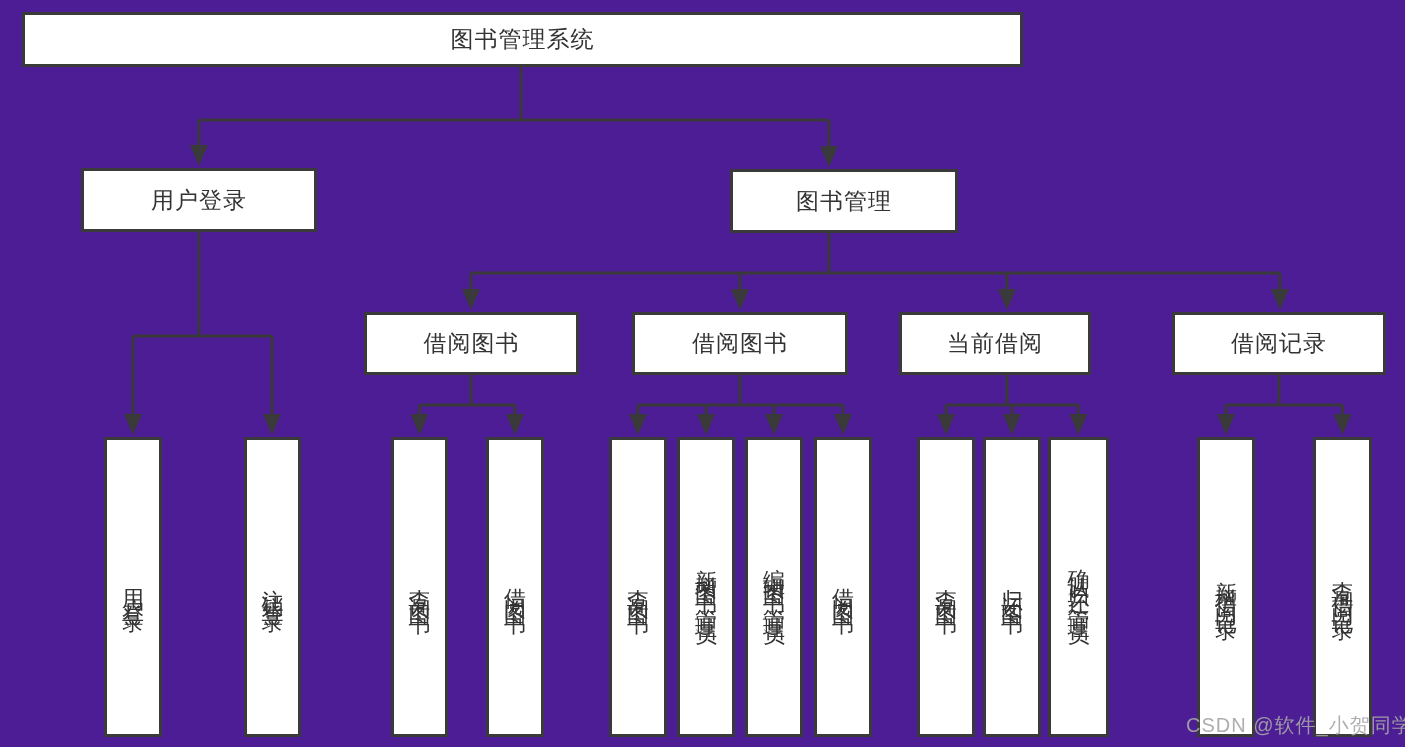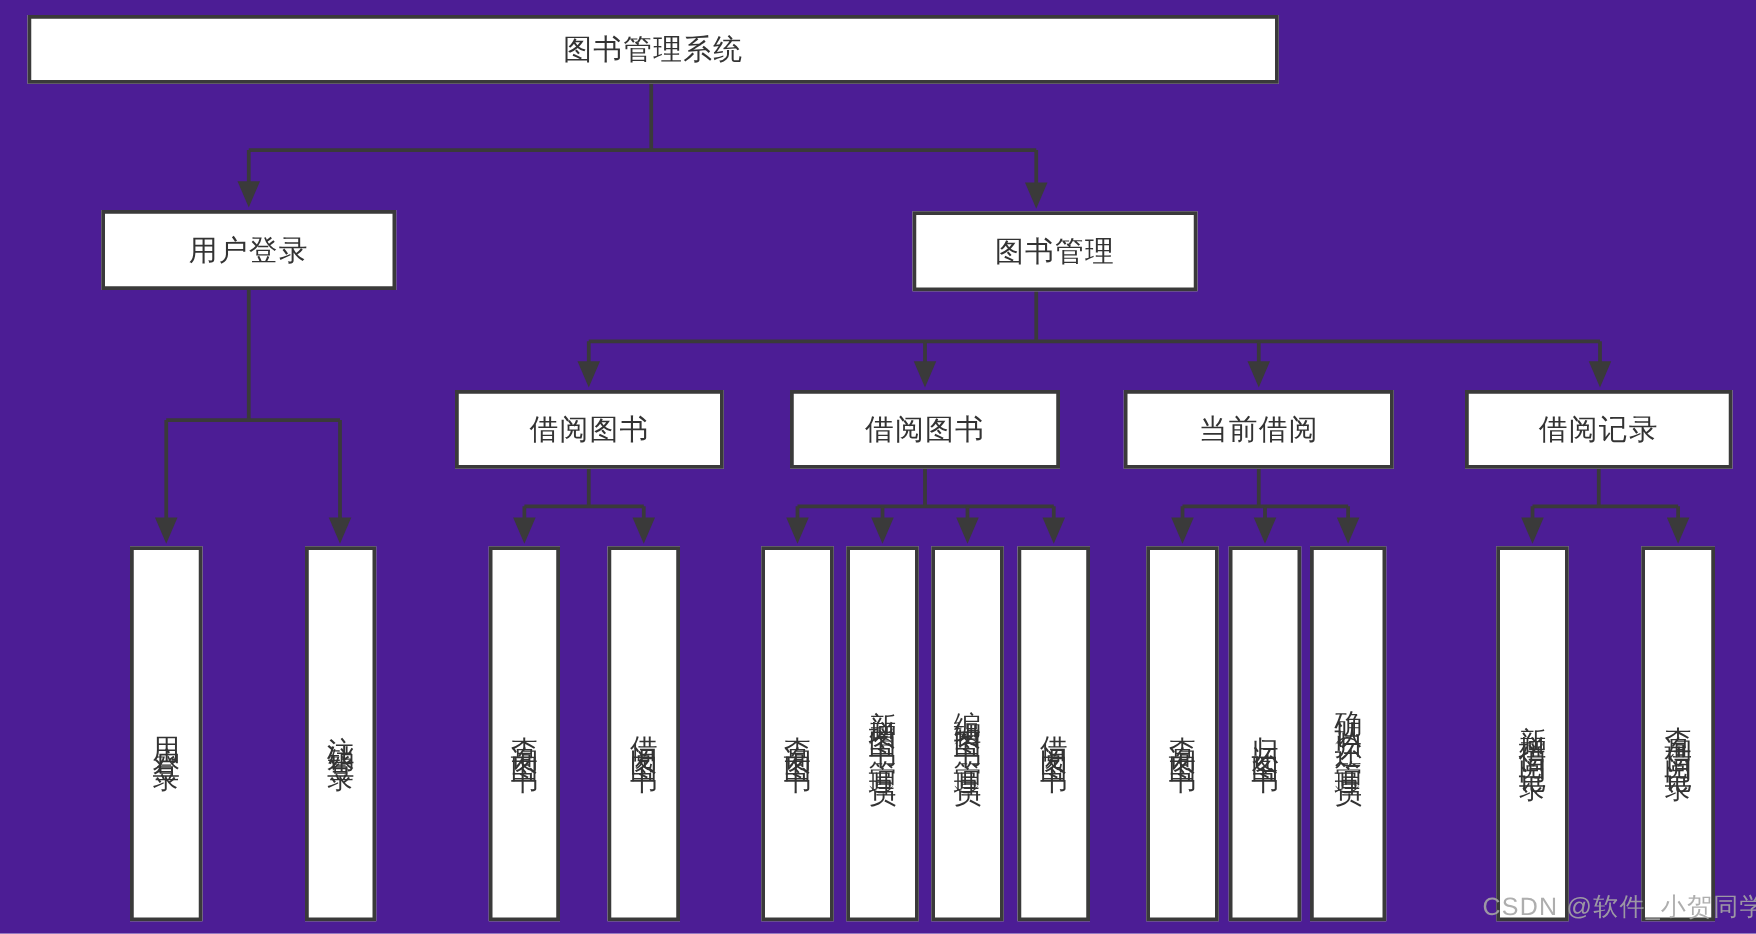--- a/index.html
+++ b/index.html
@@ -107,21 +107,21 @@
   <div class="node hbox" style="left:730px;top:169px;width:228px;height:64px">
     <span>图书管理</span>
   </div>
 
   <div class="node hbox" style="left:364px;top:312px;width:215px;height:63px">
     <span>借阅图书</span>
   </div>
   <div class="node hbox" style="left:632px;top:312px;width:216px;height:63px">
     <span>借阅图书</span>
   </div>
-  <div class="node hbox" style="left:899px;top:312px;width:216px;height:63px">
+  <div class="node hbox" style="left:899px;top:312px;width:192px;height:63px">
     <span>当前借阅</span>
   </div>
   <div class="node hbox" style="left:1172px;top:312px;width:214px;height:63px">
     <span>借阅记录</span>
   </div>
 
   <div class="node vbox" style="left:104px">
     <span class="vtext">用户登录</span>
   </div>
   <div class="node vbox" style="left:244px;width:57px">

